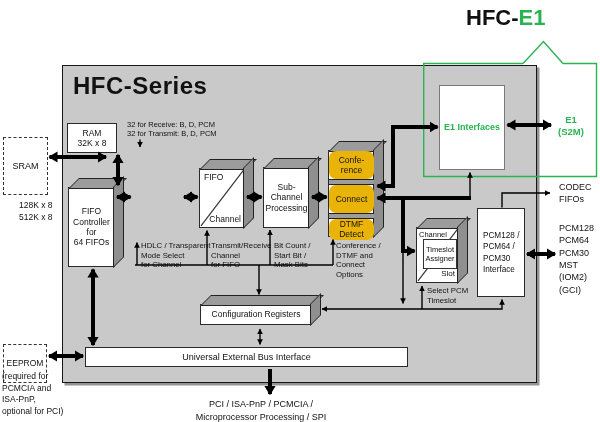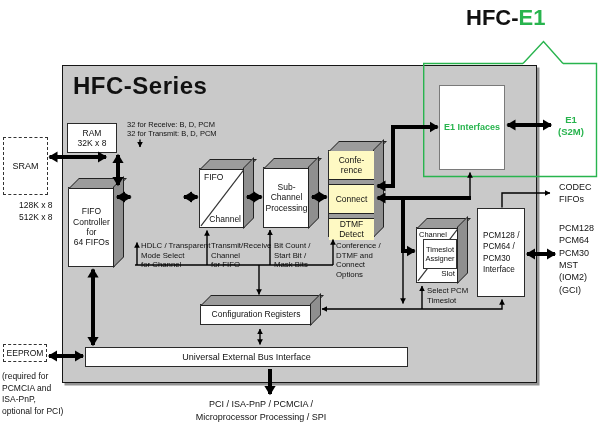--- a/index.html
+++ b/index.html
@@ -23,21 +23,21 @@
   .b3::before{content:"";position:absolute;left:-1.4px;right:-1.4px;top:-10.4px;height:9px;
       background:var(--face_top);border:1px solid #222;
       transform:skewX(-45deg);transform-origin:bottom left;z-index:-1;}
   .b3::after{content:"";position:absolute;top:-1.4px;bottom:-1.4px;right:-10.4px;width:9px;
       background:var(--face_side);border:1px solid #222;
       transform:skewY(-45deg);transform-origin:top left;z-index:-1;}
   .b3{z-index:3;}
   
   .stack{flex-direction:column;align-items:stretch;justify-content:flex-start;padding:0;}
   .sect{flex:none;display:flex;align-items:center;justify-content:center;
-        white-space:pre-line;background:#fef9c3;}
+        white-space:pre-line;background:#eab308;border-radius:7px;}
   .divider{flex:none;height:4px;background:var(--face_top);
         border-top:1px solid #222;border-bottom:1px solid #222;}
   
   .corner-tl{position:absolute;left:4px;top:3px;}
   .corner-br{position:absolute;right:3px;bottom:3px;}
   .diag{position:absolute;inset:0;width:100%;height:100%;}
   .inner-bx{position:absolute;background:#fff;border:1.3px solid #333;
         display:flex;align-items:center;justify-content:center;text-align:center;
         font-size:7.5px;line-height:1.2;white-space:pre-line;box-sizing:border-box;}
   
@@ -53,21 +53,21 @@
 <body>
 
 <div id="canvas">
 
   <div class="page-title"><span>HFC-</span><span class="gr">E1</span></div>
 
   <div class="chip"></div>
   <div class="chip-title">HFC-Series</div>
 
   <div class="bx dash" style="left:3px;top:137px;width:45px;height:58px;font-size:9px;">SRAM</div>
-  <div class="bx dash" style="left:3px;top:344px;width:44px;height:18px;">EEPROM</div>
+  <div class="bx dash" style="left:3px;top:344px;width:44px;height:39px;">EEPROM</div>
 
   <div class="bx" style="left:67px;top:123px;width:50px;height:30px;">RAM
 32K x 8</div>
   <div class="bx" style="left:477px;top:208px;width:48px;height:89px;justify-content:flex-start;text-align:left;padding-left:5px;font-size:8.2px;line-height:1.35;">PCM128 /
 PCM64 /
 PCM30
 Interface</div>
   <div class="bx" style="left:439px;top:85px;width:66px;height:85px;border-color:#7a7a7a;font-size:9px;">
     <span class="green-bold">E1 Interfaces</span>
   </div>

